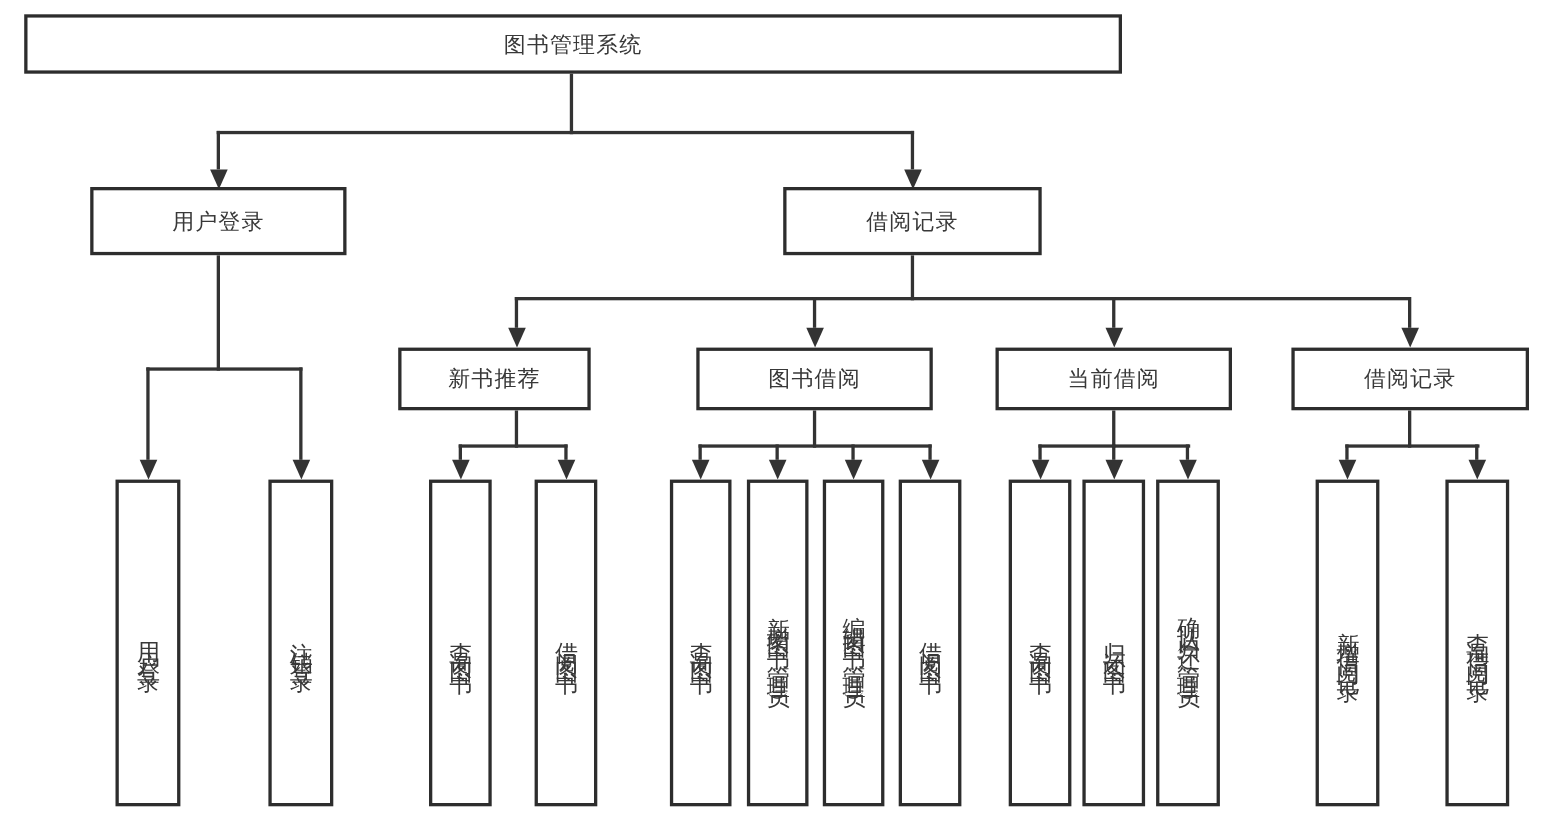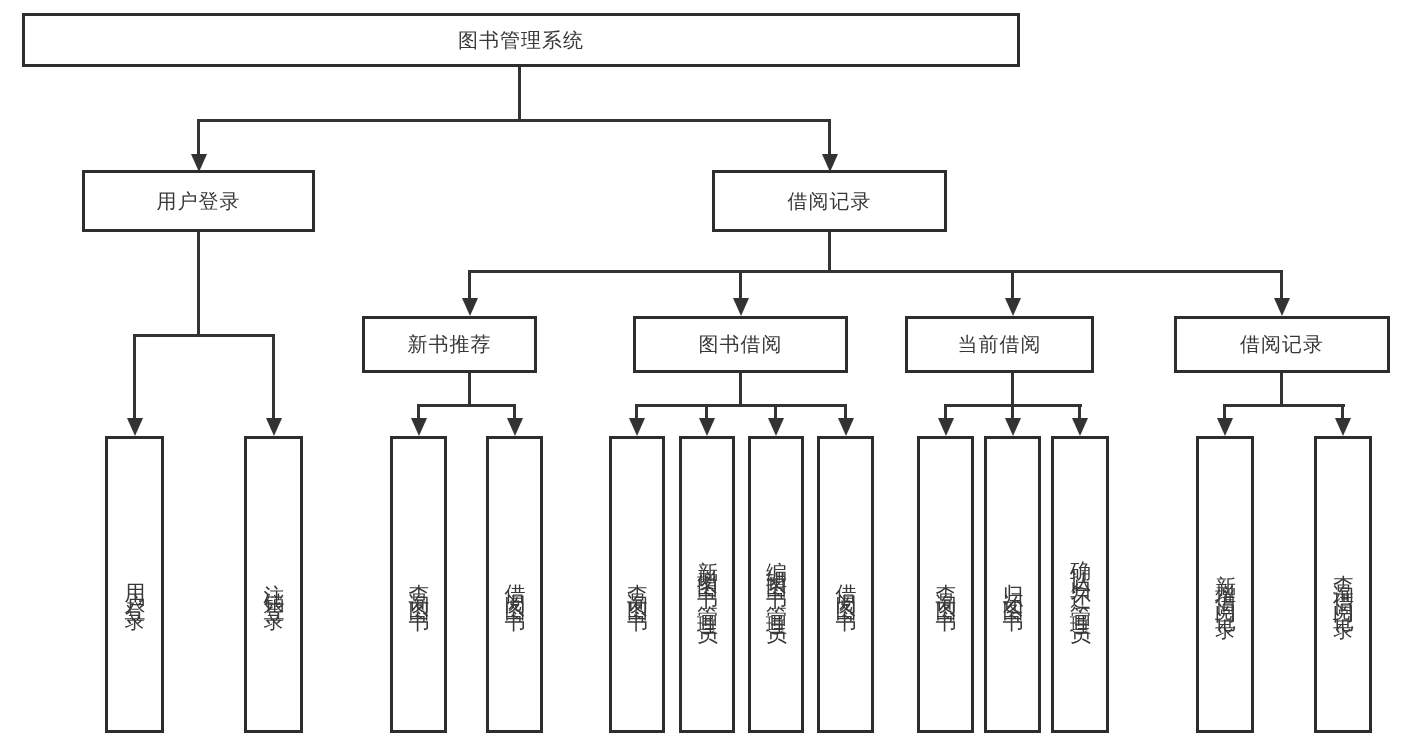--- a/index.html
+++ b/index.html
@@ -96,21 +96,21 @@
   <div class="arrow" style="left:739px;  top:270px; height:28px;"></div>
   <div class="arrow" style="left:1011px; top:270px; height:28px;"></div>
   <div class="arrow" style="left:1280px; top:270px; height:28px;"></div>
 
   <div class="node hbox" style="left:362px; top:316px; width:175px; height:57px;">
     <span>新书推荐</span>
   </div>
   <div class="node hbox" style="left:633px; top:316px; width:215px; height:57px;">
     <span>图书借阅</span>
   </div>
-  <div class="node hbox" style="left:905px; top:316px; width:189px; height:57px;">
+  <div class="node hbox" style="left:905px; top:316px; width:215px; height:57px;">
     <span>当前借阅</span>
   </div>
   <div class="node hbox" style="left:1174px; top:316px; width:216px; height:57px;">
     <span>借阅记录</span>
   </div>
 
   <div class="stem" style="left:468px;  top:373px; height:34px;"></div>
   <div class="hline" style="left:417px;  top:404px; width:99px;"></div>
   <div class="arrow" style="left:417px;  top:404px; height:14px;"></div>
   <div class="arrow" style="left:513px;  top:404px; height:14px;"></div>

